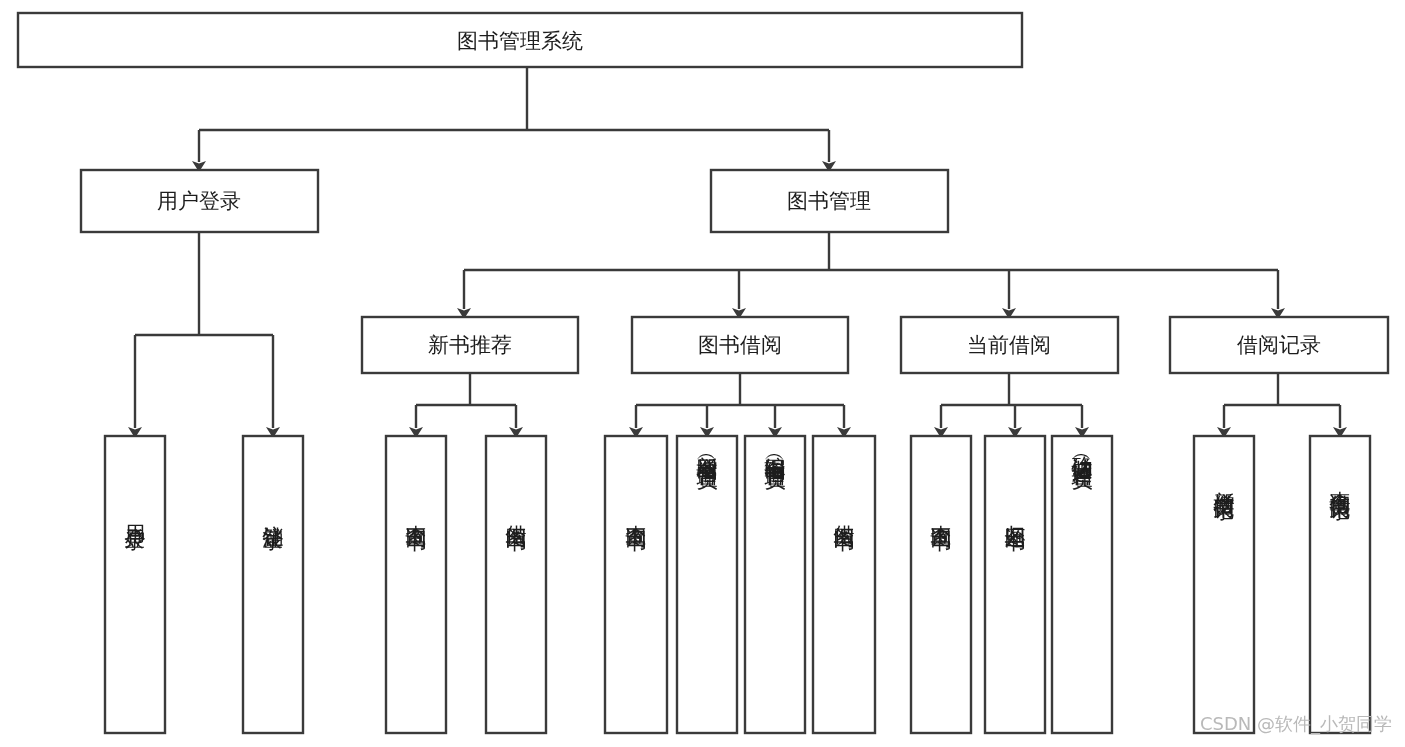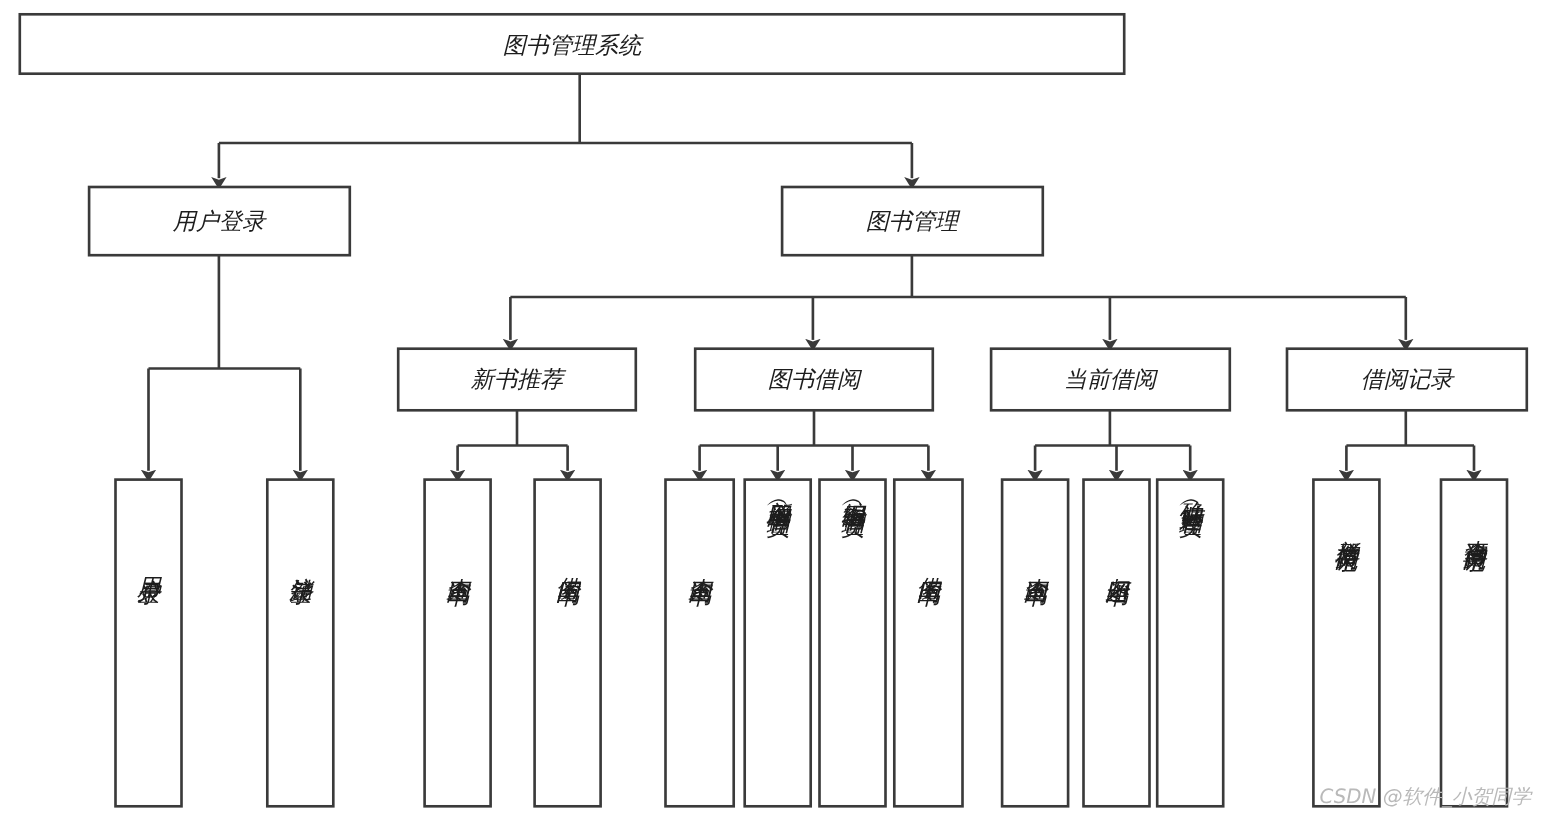--- a/index.html
+++ b/index.html
@@ -11,21 +11,20 @@
     width: 1405px;
     height: 747px;
     font-family: "DejaVu Sans", "Liberation Sans", sans-serif;
     overflow: hidden;
   }
   #diagram-root {
     position: relative;
     width: 1405px;
     height: 747px;
     background: #ffffff;
-    font-style: italic;
   }
   svg.diagram-canvas {
     position: absolute;
     top: 0;
     left: 0;
     width: 1405px;
     height: 747px;
     display: block;
   }
   .node-rect {

